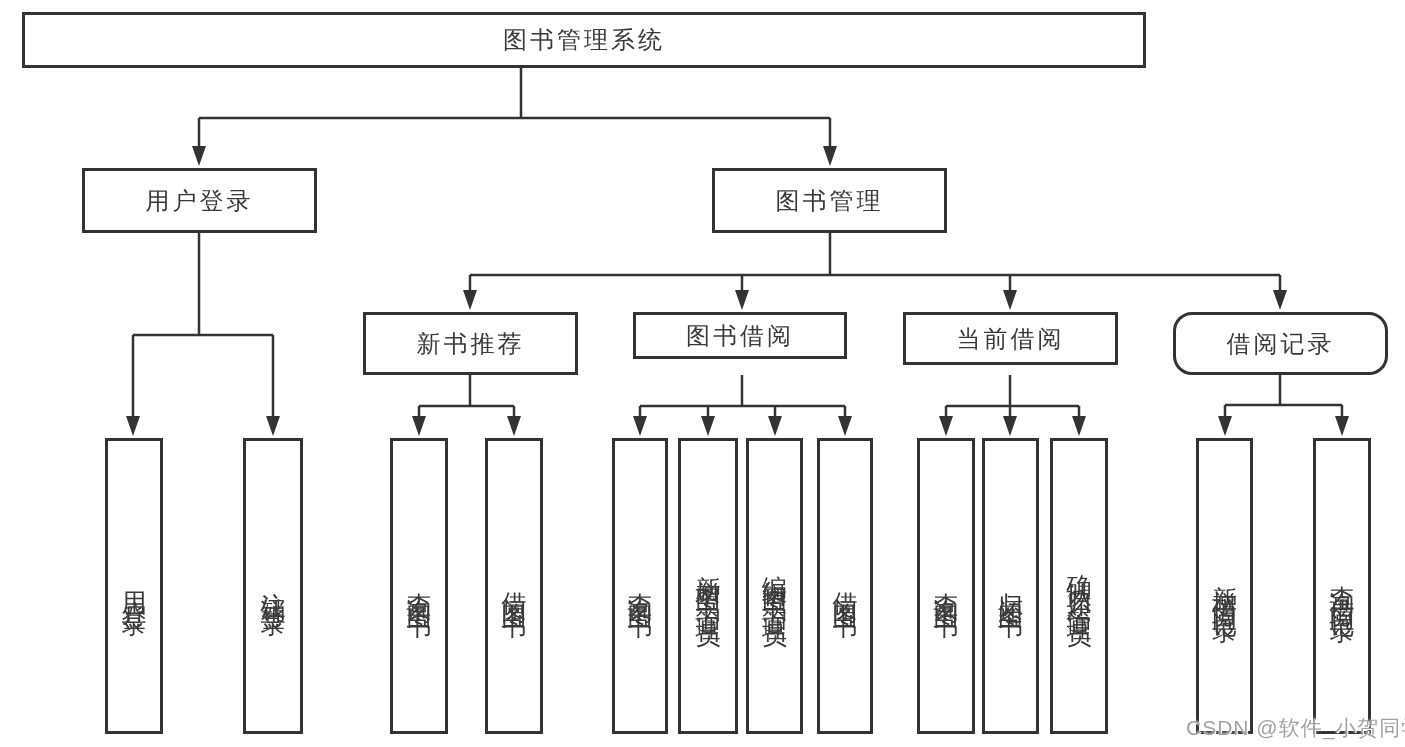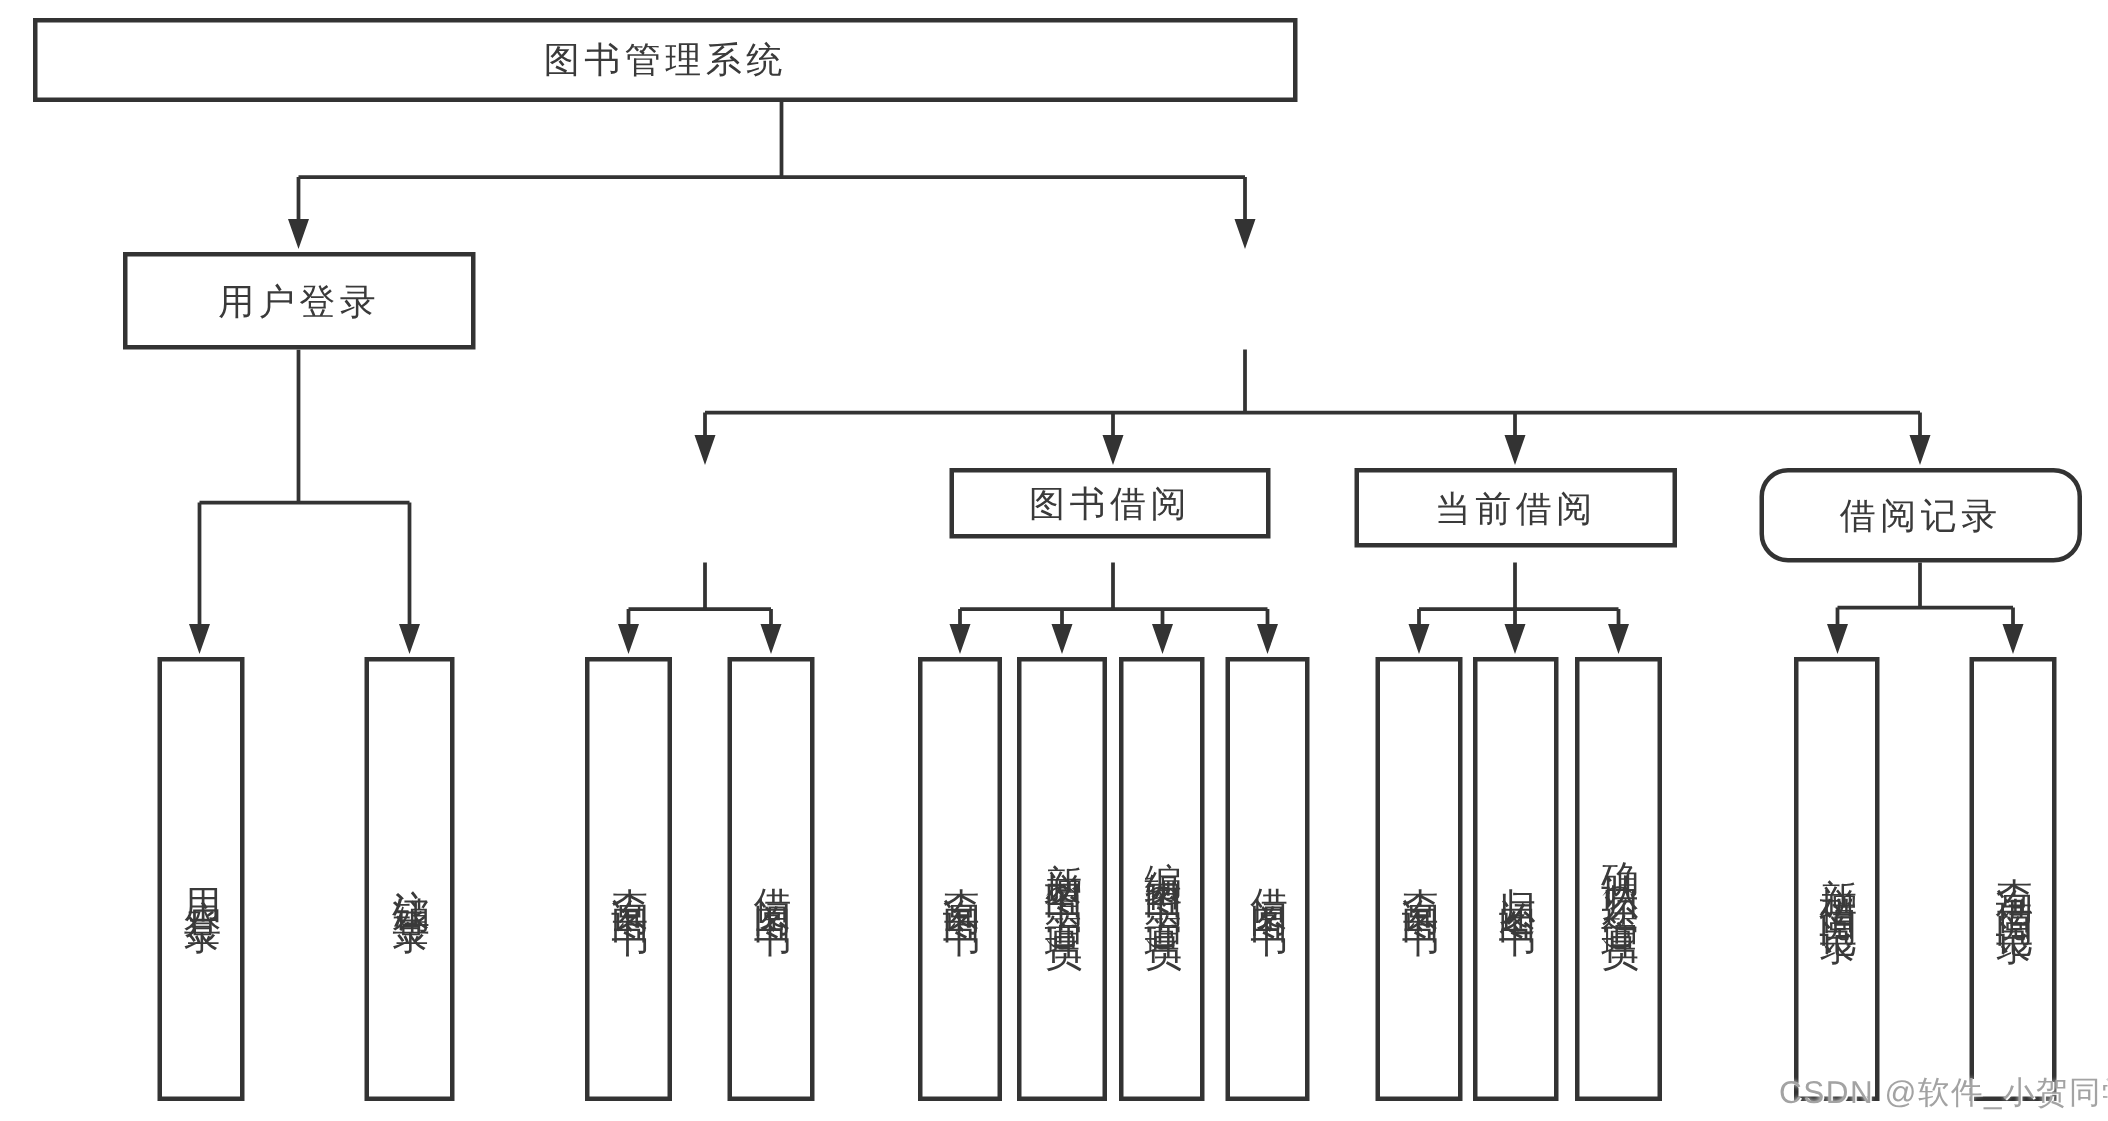--- a/index.html
+++ b/index.html
@@ -91,28 +91,34 @@
     <path class="wire" d="M742,375 V406 M640,406 H845 M640,406 V418 M708,406 V418 M775,406 V418 M845,406 V418"></path>
     <path class="arrowheads" d="M633,416 L647,416 L640,436 Z M701,416 L715,416 L708,436 Z M768,416 L782,416 L775,436 Z M838,416 L852,416 L845,436 Z"></path>
 
     <path class="wire" d="M1010,375 V406 M946,406 H1079 M946,406 V418 M1010,406 V418 M1079,406 V418"></path>
     <path class="arrowheads" d="M939,416 L953,416 L946,436 Z M1003,416 L1017,416 L1010,436 Z M1072,416 L1086,416 L1079,436 Z"></path>
 
     <path class="wire" d="M1280,375 V405 M1225,405 H1342 M1225,405 V418 M1342,405 V418"></path>
     <path class="arrowheads" d="M1218,416 L1232,416 L1225,436 Z M1335,416 L1349,416 L1342,436 Z"></path>
   </svg>
 
-  <div class="box" style="left:22px; top:12px; width:843px; height:56px;">
+  <div class="box" style="left:22px; top:12px; width:1124px; height:56px;">
     <span class="h-label">图书管理系统</span>
   </div>
 
   <div class="box" style="left:82px; top:168px; width:235px; height:65px;">
     <span class="h-label">用户登录</span>
   </div>
+  <div class="box" style="left:712px; top:168px; width:235px; height:65px;">
+    <span class="h-label">图书管理</span>
+  </div>
 
+  <div class="box" style="left:363px; top:312px; width:215px; height:63px;">
+    <span class="h-label">新书推荐</span>
+  </div>
   <div class="box" style="left:633px; top:312px; width:214px; height:47px;">
     <span class="h-label">图书借阅</span>
   </div>
   <div class="box" style="left:903px; top:312px; width:215px; height:53px;">
     <span class="h-label">当前借阅</span>
   </div>
   <div class="box" style="left:1173px; top:312px; width:215px; height:63px;border-radius:19px;">
     <span class="h-label">借阅记录</span>
   </div>
 

